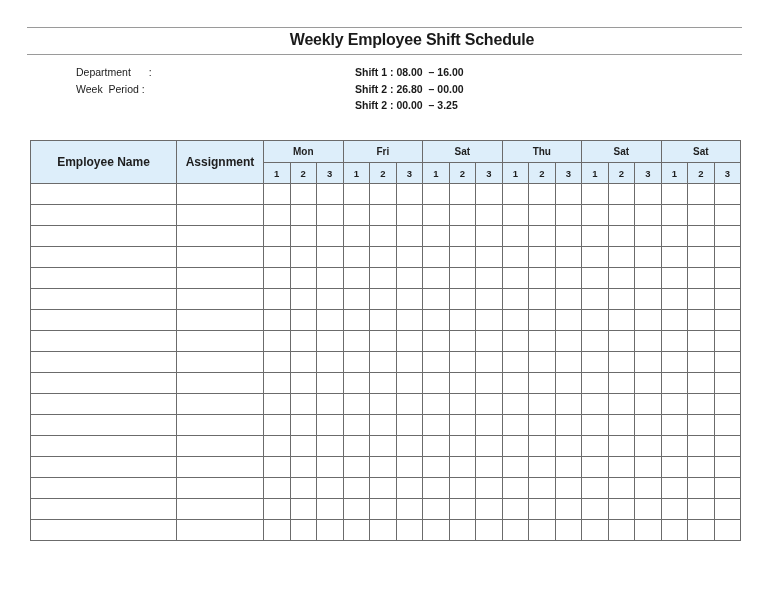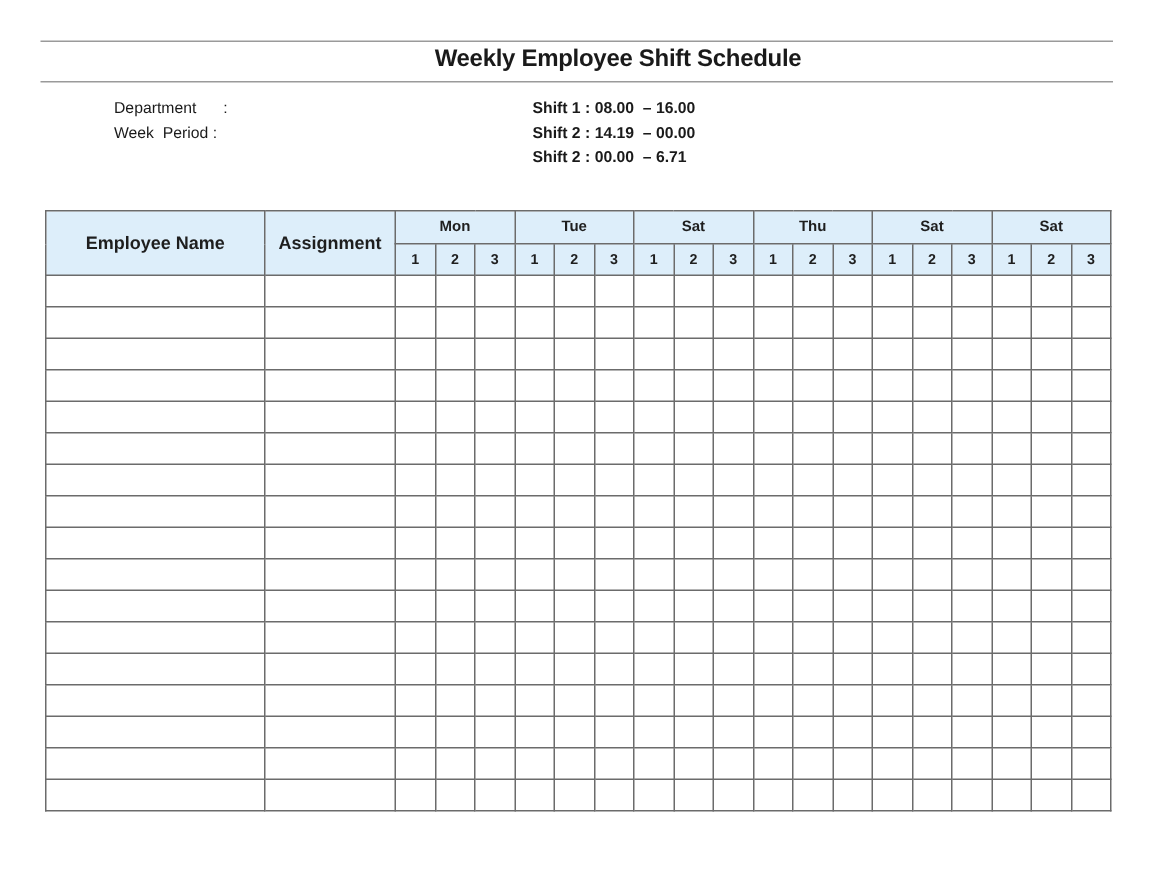--- a/index.html
+++ b/index.html
@@ -31,22 +31,22 @@
 <div class="title">Weekly Employee Shift Schedule</div>
 <div class="rule bottom"></div>
 
 <div class="info left">
   <div class="row"><span>Department</span><span style="display:inline-block;width:18px"></span><span>:</span></div>
   <div class="row"><span>Week  Period</span> <span>:</span></div>
 </div>
 
 <div class="info right">
   <div class="row"><span>Shift 1</span> : <span>08.00  – 16.00</span></div>
-  <div class="row"><span>Shift 2</span> : <span>14.19  – 00.00</span></div>
-  <div class="row"><span>Shift 2</span> : <span>00.00  – 6.71</span></div>
+  <div class="row"><span>Shift 2</span> : <span>26.80  – 00.00</span></div>
+  <div class="row"><span>Shift 2</span> : <span>00.00  – 3.25</span></div>
 </div>
 
 <table class="sched">
   <colgroup id="cols">
       <col style="width: 146px;">
       <col style="width: 87px;">
       <col style="width: 26.5px;">
       <col style="width: 26.5px;">
       <col style="width: 26.5px;">
       <col style="width: 26.5px;">
@@ -63,21 +63,21 @@
       <col style="width: 26.5px;">
       <col style="width: 26.5px;">
       <col style="width: 26.5px;">
       <col style="width: 26.5px;">
     </colgroup>
   <thead id="thead">
       <tr>
         <th class="main" rowspan="2">Employee Name</th>
         <th class="main" rowspan="2">Assignment</th>
         <th class="day" colspan="3">Mon</th>
-        <th class="day" colspan="3">Tue</th>
+        <th class="day" colspan="3">Fri</th>
         <th class="day" colspan="3">Sat</th>
         <th class="day" colspan="3">Thu</th>
         <th class="day" colspan="3">Sat</th>
         <th class="day" colspan="3">Sat</th>
       </tr>
       <tr>
         <th class="sub">1</th>
         <th class="sub">2</th>
         <th class="sub">3</th>
         <th class="sub">1</th>

